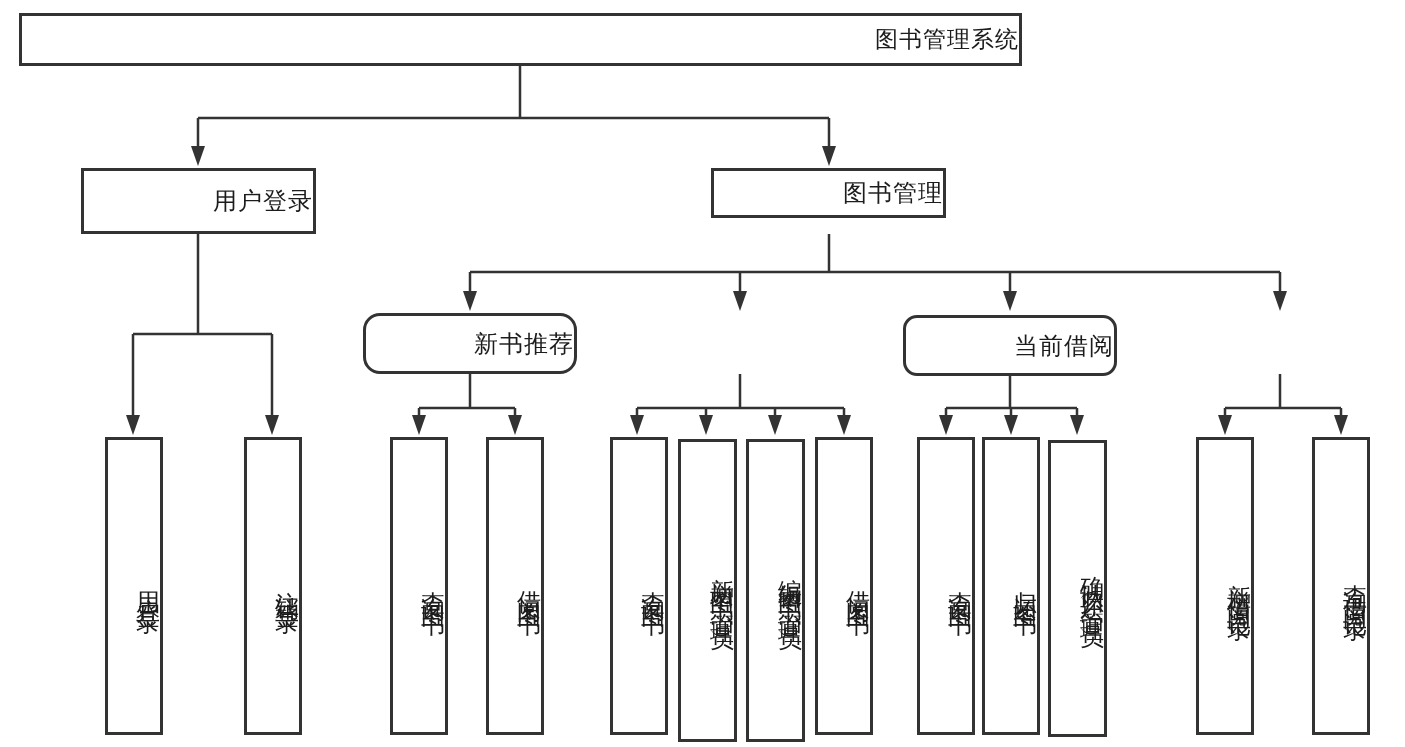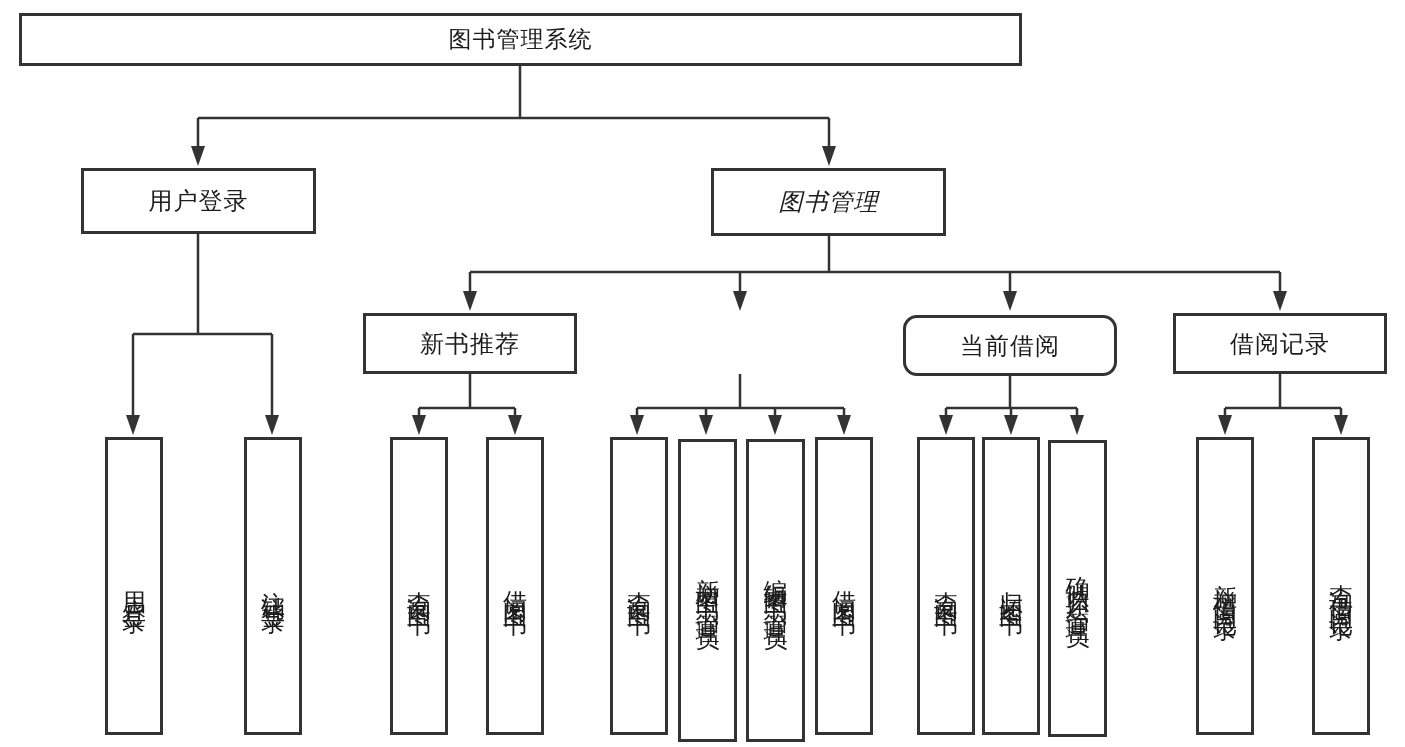--- a/index.html
+++ b/index.html
@@ -25,21 +25,21 @@
     width: 1405px; height: 747px;
   }
   .connector { stroke: var(--line); stroke-width: 2.5; fill: none; }
   .arrowhead { fill: var(--line); stroke: none; }
   .box {
     position: absolute;
     background: #ffffff;
     border: 3px solid var(--line);
     display: flex;
     align-items: center;
-    justify-content: center;
+    justify-content: flex-end;
     z-index: 2;
   }
   .hlabel {
     font-size: 24px;
     letter-spacing: 1px;
     white-space: nowrap;
     color: var(--text);
   }
   .root-box .hlabel { font-size: 23px; }
   .vlabel {
@@ -101,32 +101,29 @@
     <polygon class="arrowhead" points="1334,415 1348,415 1341,435"></polygon>
   </svg>
 
   <div class="box root-box" style="left:19px; top:13px; width:1003px; height:53px;">
     <span class="hlabel">图书管理系统</span>
   </div>
 
   <div class="box" style="left:81px; top:168px; width:235px; height:66px;">
     <span class="hlabel">用户登录</span>
   </div>
-  <div class="box" style="left:711px; top:168px; width:235px; height:68px;font-style:italic;">
+  <div class="box" style="left:711px; top:168px; width:235px; height:50px;">
     <span class="hlabel">图书管理</span>
   </div>
 
-  <div class="box" style="left:363px; top:313px; width:214px; height:61px;">
+  <div class="box" style="left:363px; top:313px; width:214px; height:61px;border-radius:17px;">
     <span class="hlabel">新书推荐</span>
   </div>
   <div class="box" style="left:903px; top:315px; width:214px; height:61px;border-radius:14px;">
     <span class="hlabel">当前借阅</span>
-  </div>
-  <div class="box" style="left:1173px; top:313px; width:214px; height:61px;">
-    <span class="hlabel">借阅记录</span>
   </div>
 
   <div class="box" style="left:105px; top:437px; width:58px; height:298px;">
     <span class="vlabel">用户登录</span>
   </div>
   <div class="box" style="left:244px; top:437px; width:58px; height:298px;">
     <span class="vlabel">注销登录</span>
   </div>
 
   <div class="box" style="left:390px; top:437px; width:58px; height:298px;">

